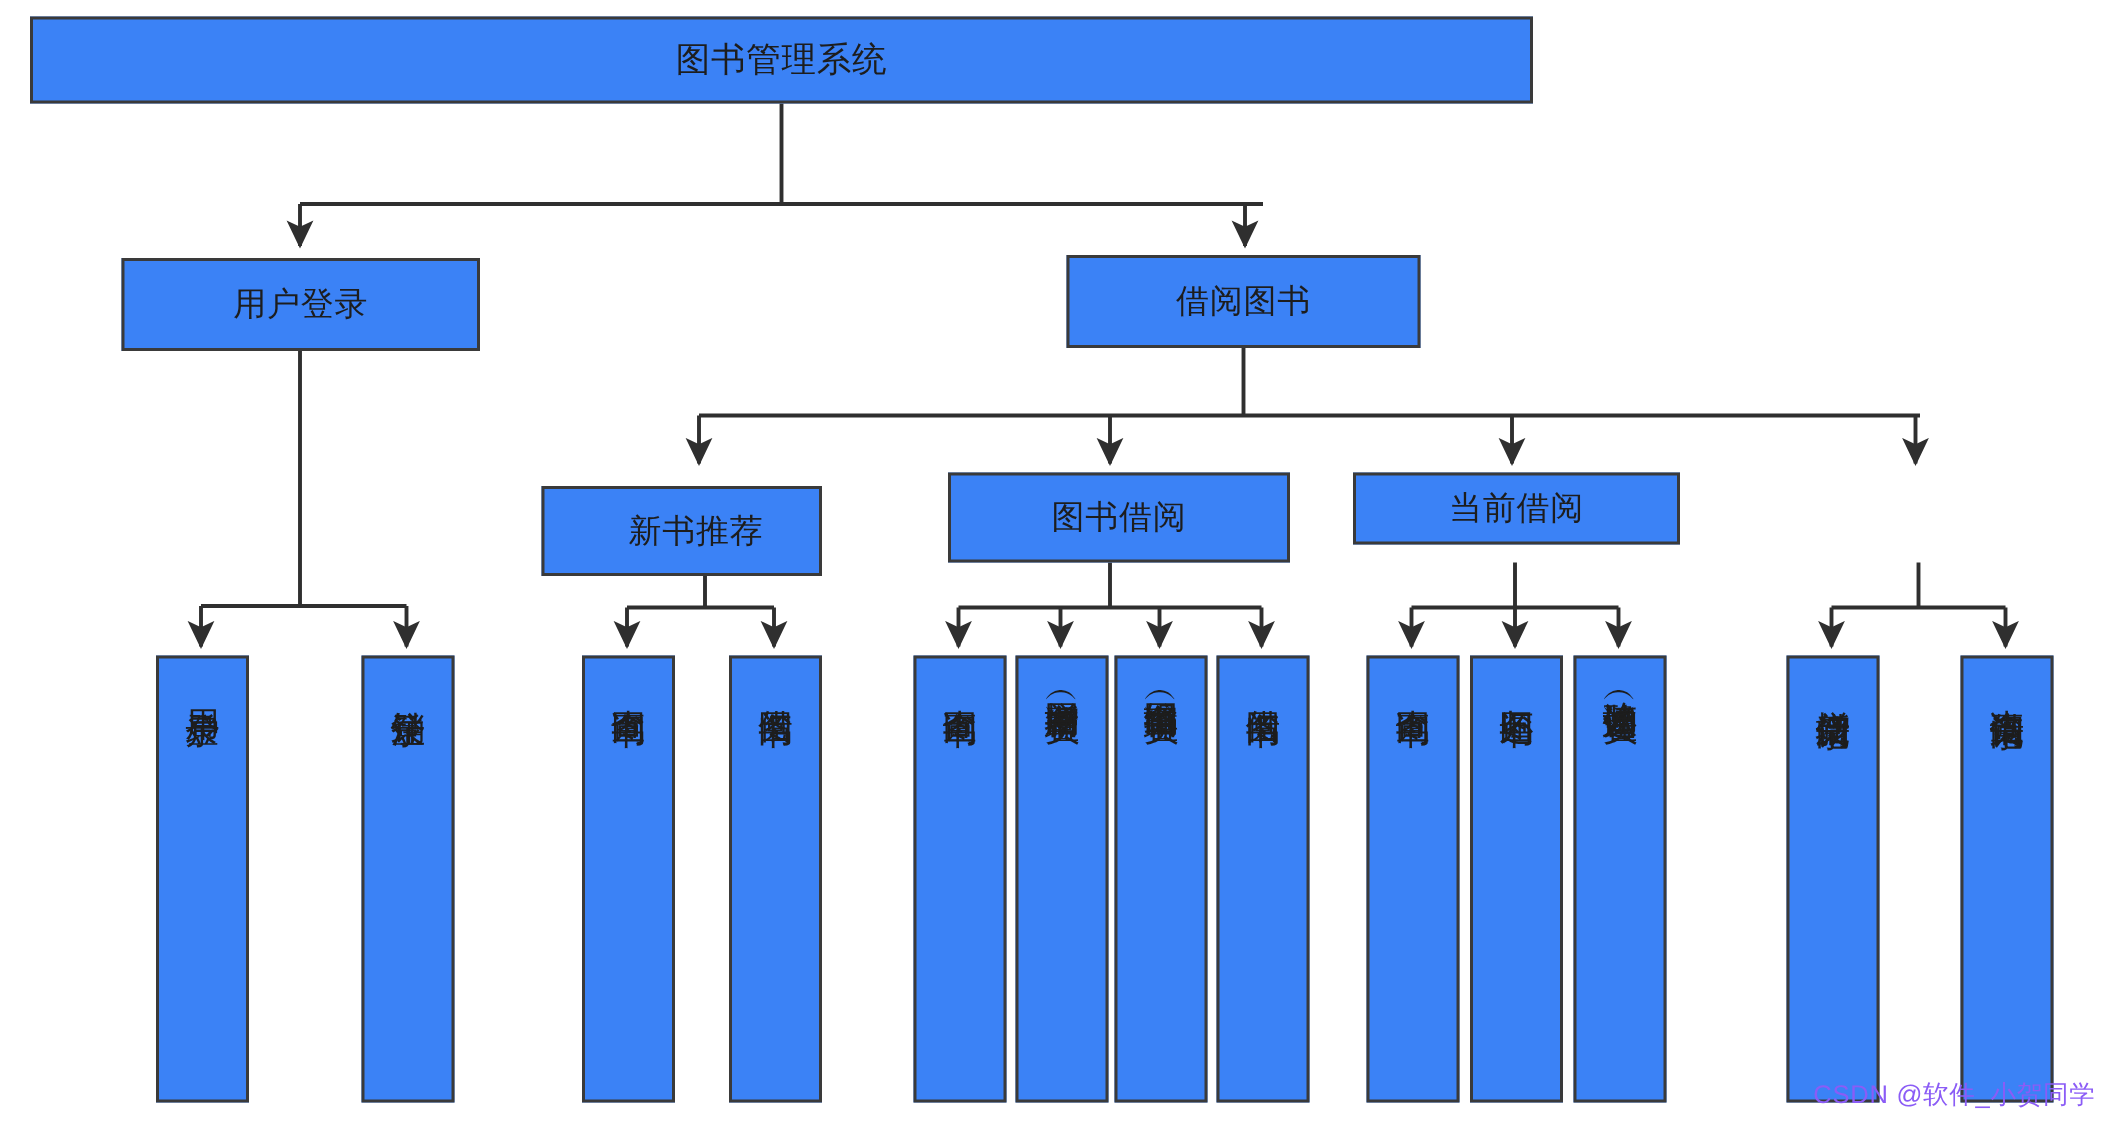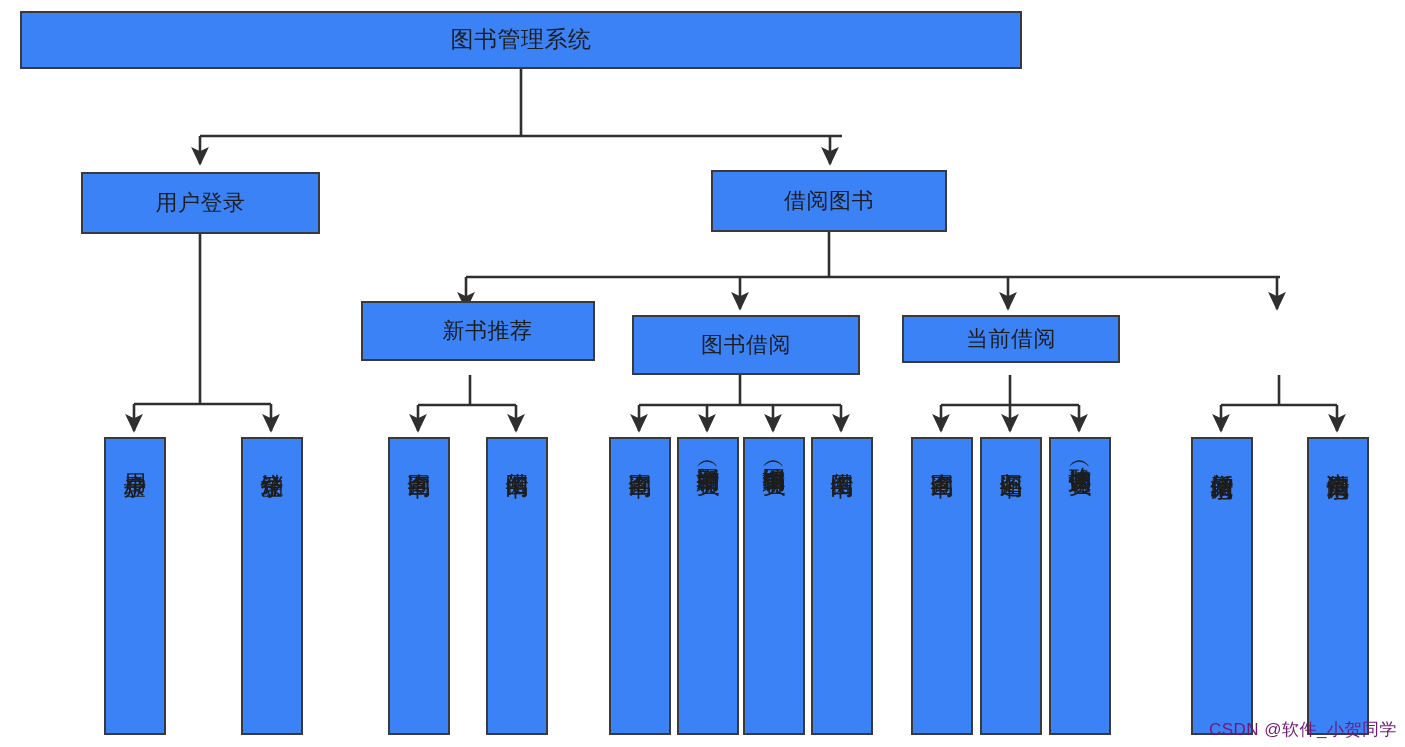--- a/index.html
+++ b/index.html
@@ -60,21 +60,21 @@
     padding-top: 10px;
   }
   #title-box .node-label-h {
     font-size: 23px;
   }
   #watermark {
     position: absolute;
     right: 8px;
     bottom: 6px;
     font-size: 17px;
-    color: #701a75;
+    color: #8b5cf6;
     white-space: nowrap;
     letter-spacing: 0.5px;
   }
 </style>
 </head>
 <body>
 
 <div id="canvas">
 
   <svg id="diagram-svg" viewBox="0 0 1405 747" xmlns="http://www.w3.org/2000/svg">
@@ -133,21 +133,21 @@
   </div>
 
   <div class="node-box h" style="left:81px; top:172px; width:239px; height:62px;">
     <span class="node-label-h">用户登录</span>
   </div>
 
   <div class="node-box h" style="left:711px; top:170px; width:236px; height:62px;">
     <span class="node-label-h">借阅图书</span>
   </div>
 
-  <div class="node-box h" style="left:361px; top:301px; width:234px; height:60px;padding-left:19px;">
+  <div class="node-box h" style="left:361px; top:324px; width:187px; height:60px;padding-left:19px;">
     <span class="node-label-h">新书推荐</span>
   </div>
 
   <div class="node-box h" style="left:632px; top:315px; width:228px; height:60px;">
     <span class="node-label-h">图书借阅</span>
   </div>
 
   <div class="node-box h" style="left:902px; top:315px; width:218px; height:48px;">
     <span class="node-label-h">当前借阅</span>
   </div>

